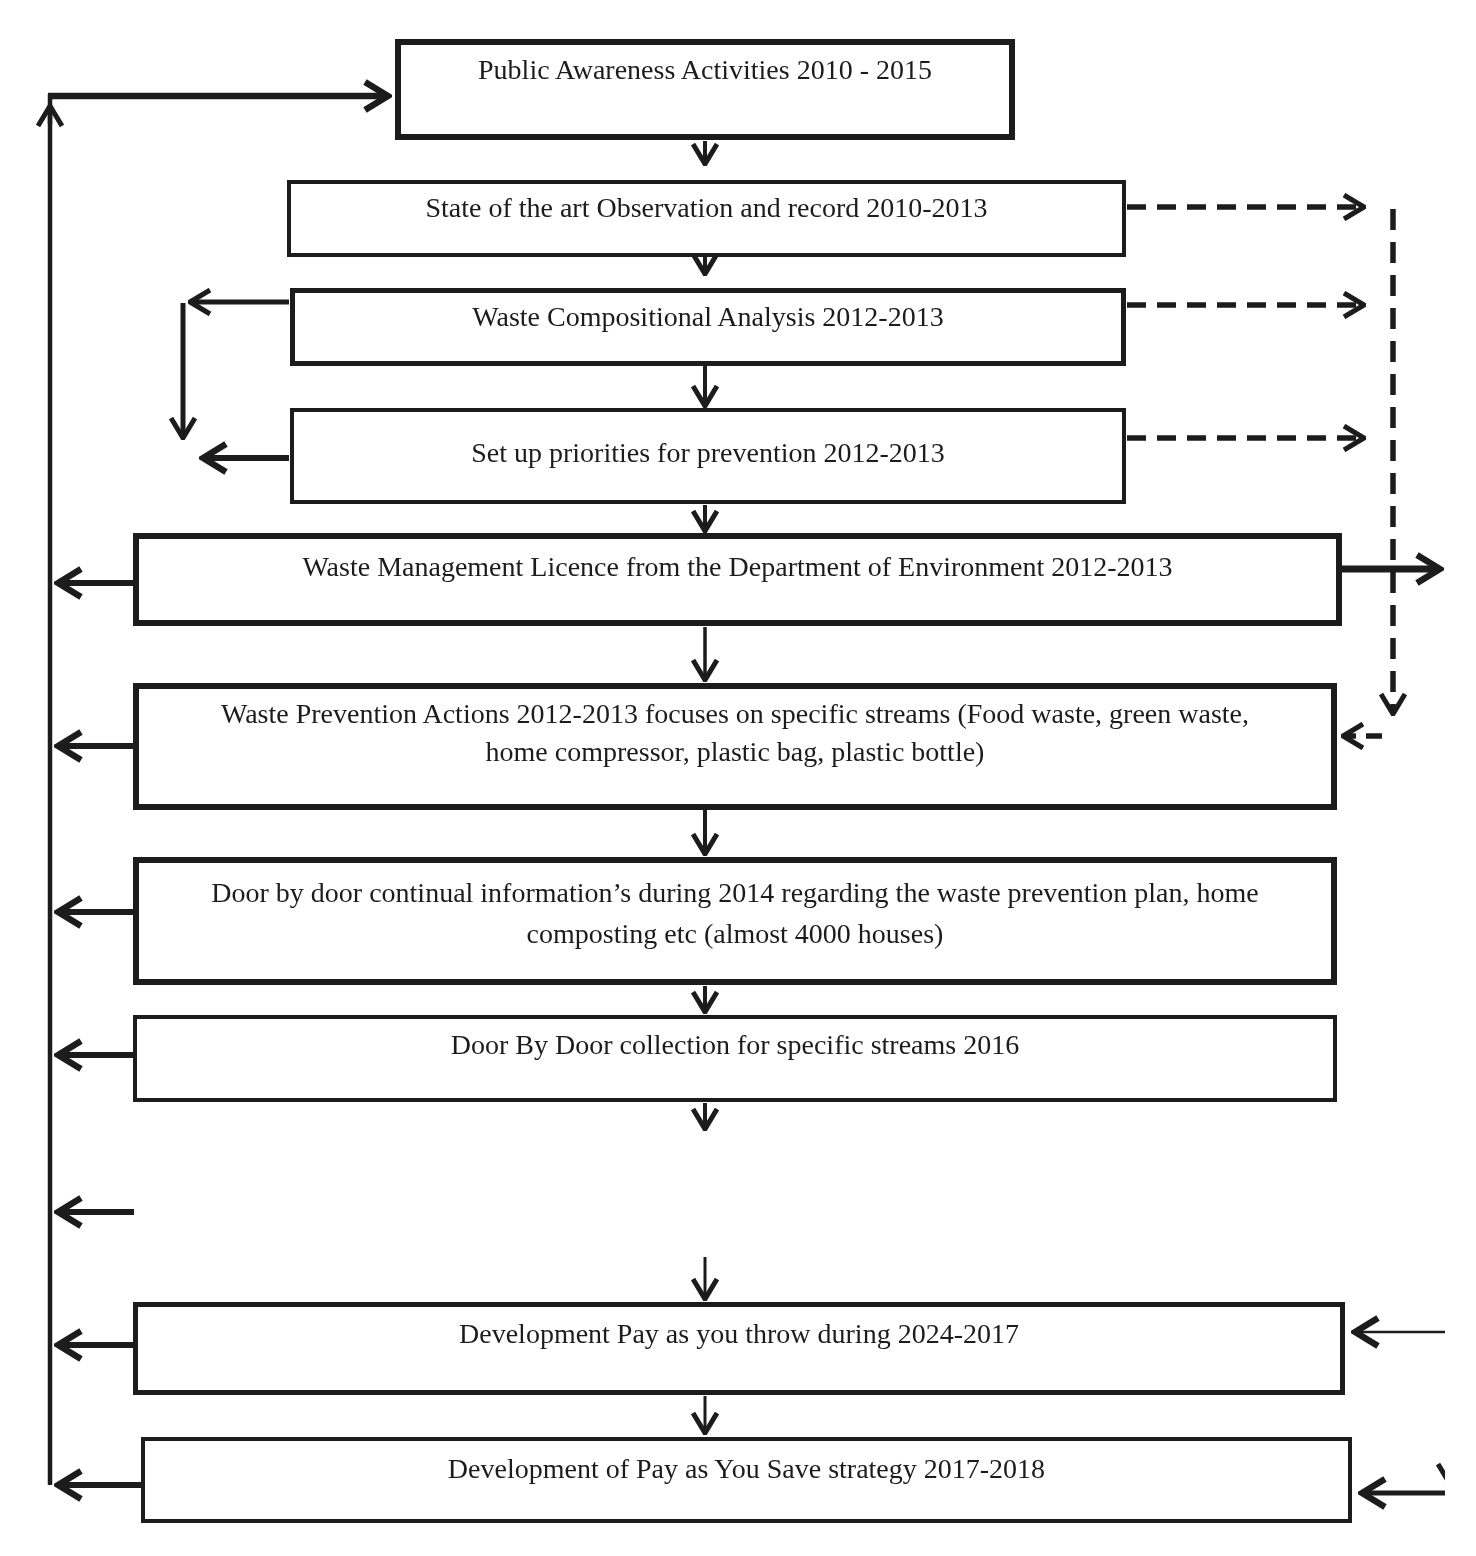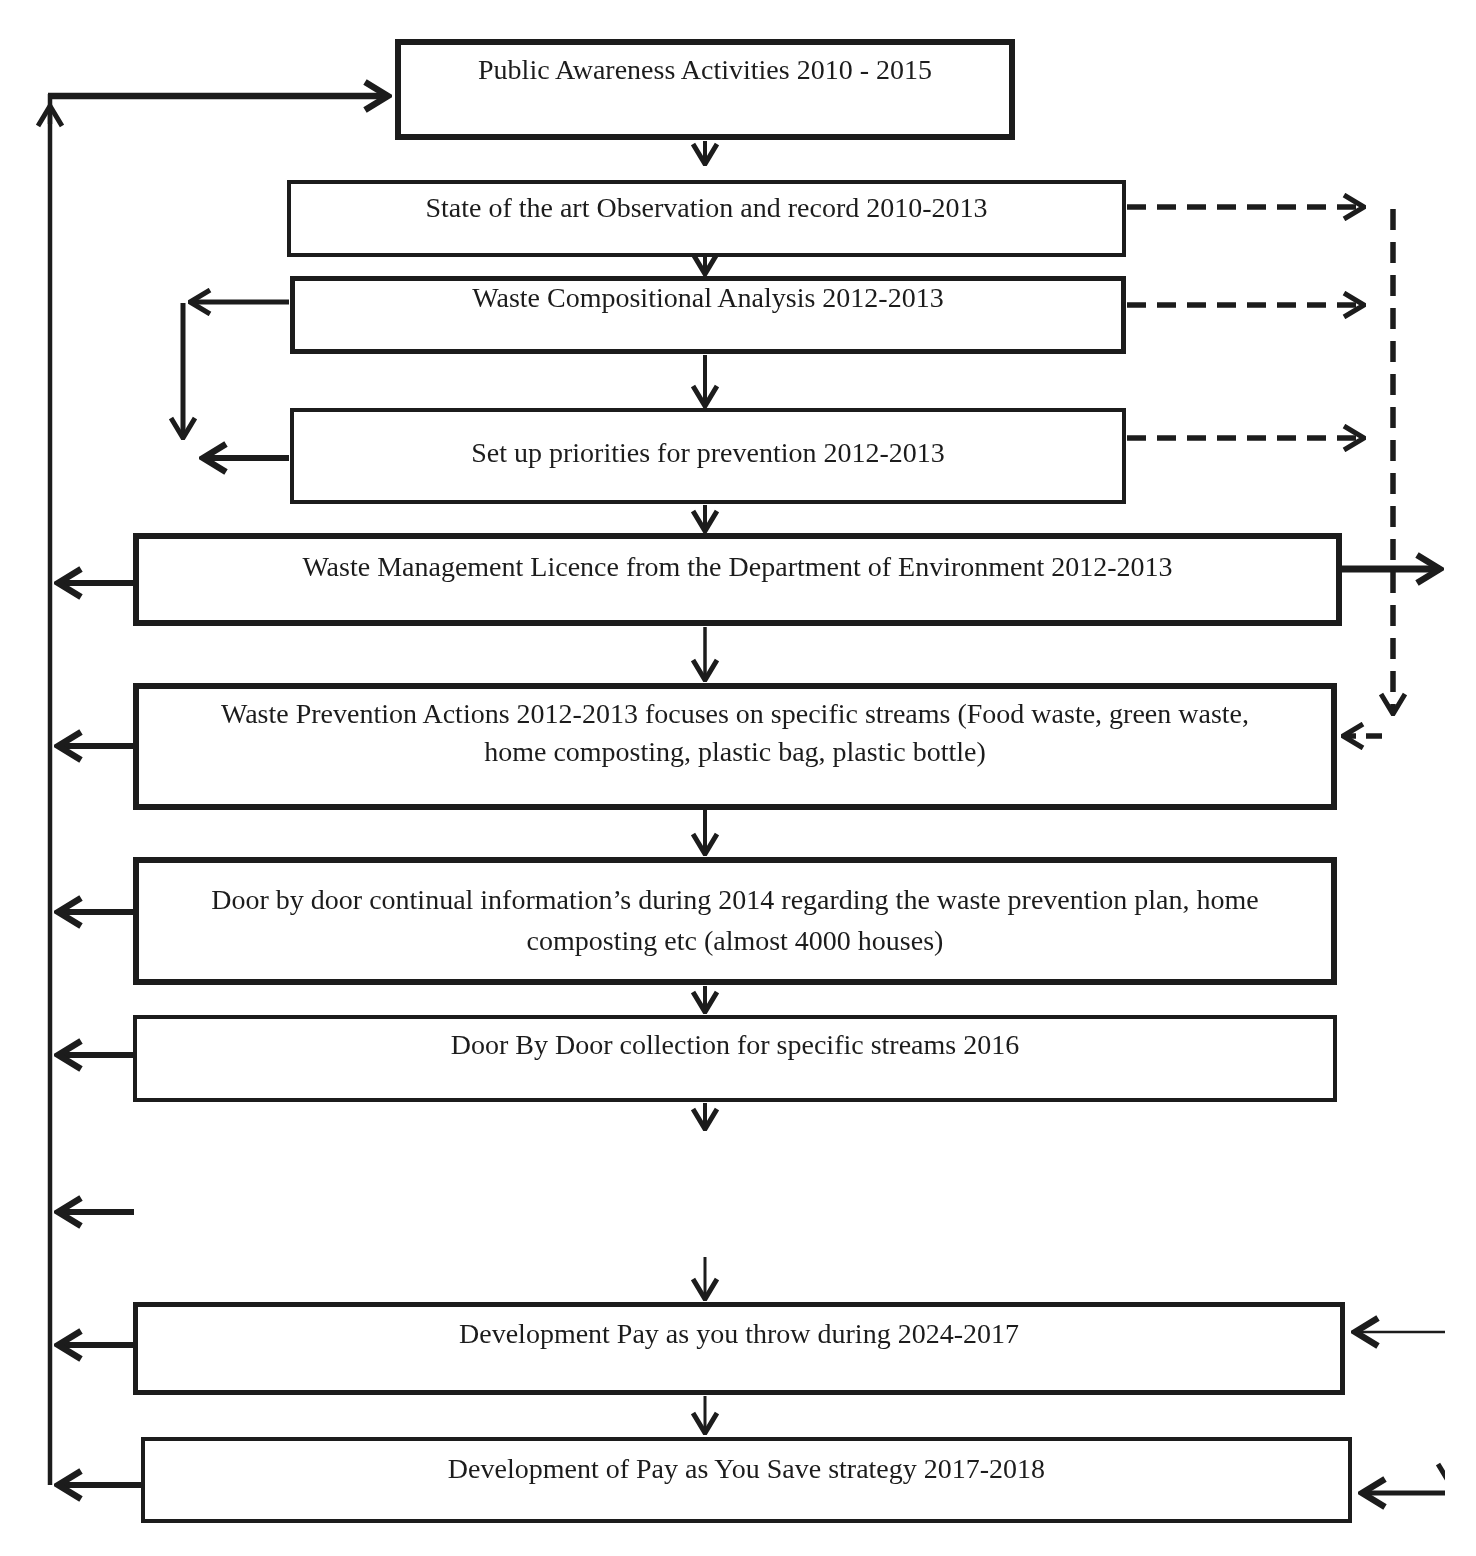--- a/index.html
+++ b/index.html
@@ -86,38 +86,38 @@
   </svg>
 
   <div class="fbox" style="left:395px; top:39px; width:620px; height:101px; border-width:6px; padding-top:8px;">
     <span class="fline">Public Awareness Activities 2010 - 2015</span>
   </div>
 
   <div class="fbox" style="left:287px; top:180px; width:839px; height:77px; border-width:4px; padding-top:7px;">
     <span class="fline">State of the art Observation and record 2010-2013</span>
   </div>
 
-  <div class="fbox" style="left:290px; top:276px; width:836px; height:78px; border-width:5px; ">
+  <div class="fbox" style="left:290px; top:288px; width:836px; height:78px; border-width:5px; padding-top:7px;">
     <span class="fline">Waste Compositional Analysis 2012-2013</span>
   </div>
 
   <div class="fbox" style="left:290px; top:408px; width:836px; height:96px; border-width:4px; padding-top:24px;">
     <span class="fline">Set up priorities for prevention 2012-2013</span>
   </div>
 
   <div class="fbox" style="left:133px; top:533px; width:1209px; height:93px; border-width:6px; padding-top:11px;">
     <span class="fline">Waste Management Licence from the Department of Environment 2012-2013</span>
   </div>
 
   <div class="fbox" style="left:133px; top:683px; width:1204px; height:127px; border-width:6px; padding-top:6px; line-height:1.36;">
     <span class="fline">Waste Prevention Actions 2012-2013 focuses on specific streams (Food waste, green waste,</span>
-    <span class="fline">home composting, plastic bag, plastic bottle)</span>
+    <span class="fline">home compressor, plastic bag, plastic bottle)</span>
   </div>
 
-  <div class="fbox" style="left:133px; top:857px; width:1204px; height:128px; border-width:6px; padding-top:17px; line-height:1.45;">
+  <div class="fbox" style="left:133px; top:857px; width:1204px; height:128px; border-width:6px; padding-top:10px; line-height:1.45;">
     <span class="fline">Door by door continual information’s during 2014 regarding the waste prevention plan, home</span>
     <span class="fline">composting etc (almost 4000 houses)</span>
   </div>
 
   <div class="fbox" style="left:133px; top:1015px; width:1204px; height:87px; border-width:4px; padding-top:9px;">
     <span class="fline">Door By Door collection for specific streams 2016</span>
   </div>
 
 
   <div class="fbox" style="left:133px; top:1302px; width:1212px; height:93px; border-width:5px; padding-top:10px;">

